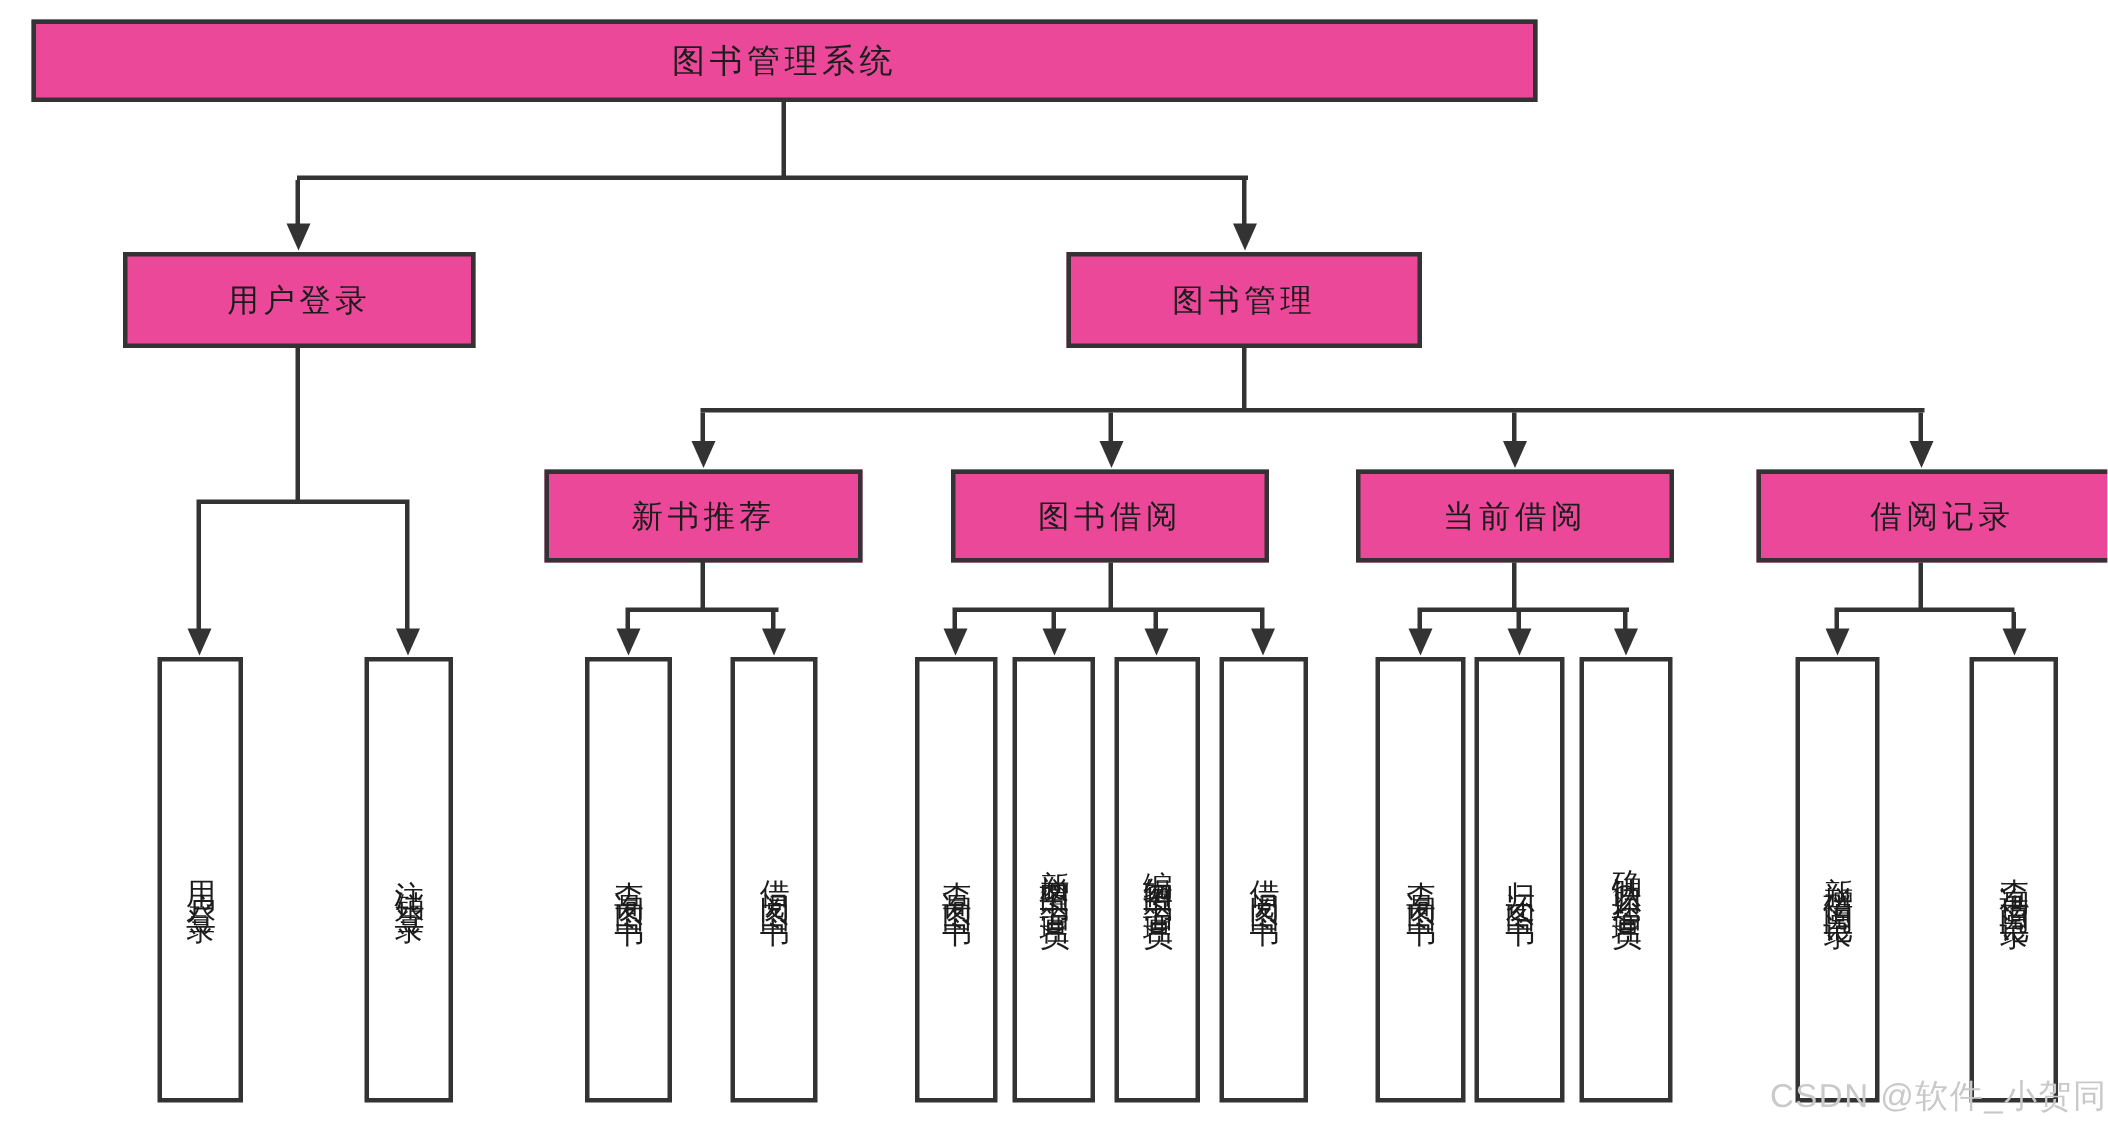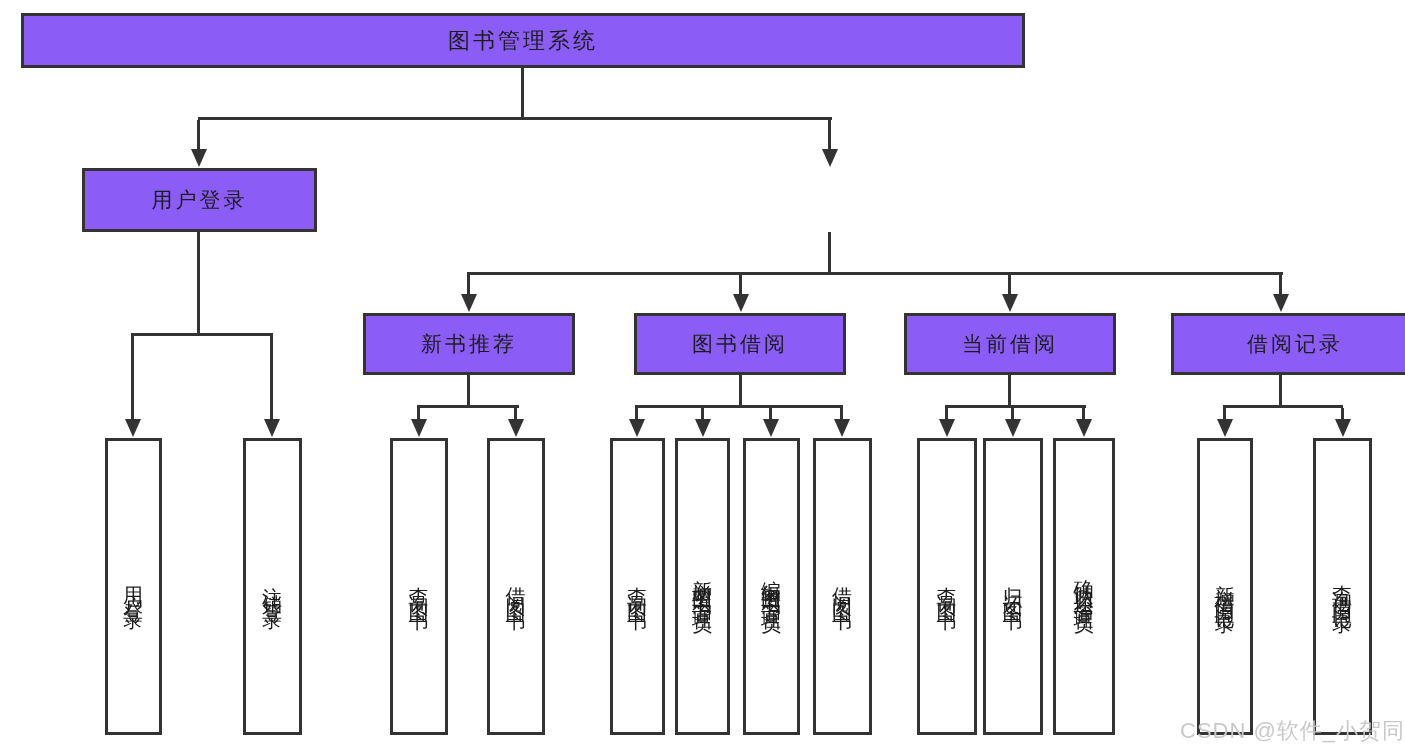--- a/index.html
+++ b/index.html
@@ -5,21 +5,21 @@
   html,body { margin:0; padding:0; background:#ffffff; }
   #canvas {
     position:relative;
     width:1405px; height:747px;
     background:#ffffff;
     overflow:hidden;
     font-family:"Liberation Sans","DejaVu Sans",sans-serif;
   }
   .box {
     position:absolute;
-    background:#8b5cf6;
+    background:#ec4899;
     border:3px solid #333333;
     box-sizing:border-box;
     display:flex; align-items:center; justify-content:center;
     color:#1c1c1c;
     font-size:21px;
     letter-spacing:3px;
     white-space:nowrap;
   }
   .leaf {
     position:absolute;
@@ -65,20 +65,23 @@
 
   <div class="vline" style="left:521px; top:68px;  height:50px;"></div>
   <div class="hline" style="left:198px; top:117px; width:634px;"></div>
   <div class="vline" style="left:197px; top:120px; height:30px;"></div>
   <div class="ahead" style="left:191px; top:149px;"></div>
   <div class="vline" style="left:828px; top:120px; height:30px;"></div>
   <div class="ahead" style="left:822px; top:149px;"></div>
 
   <div class="box" style="left:82px; top:168px; width:235px; height:64px;">
     <span>用户登录</span>
+  </div>
+  <div class="box" style="left:711px; top:168px; width:237px; height:64px;">
+    <span>图书管理</span>
   </div>
 
   <div class="vline" style="left:197px;  top:232px; height:103px;"></div>
   <div class="hline" style="left:131px;  top:333px; width:142px;"></div>
   <div class="vline" style="left:131px;  top:336px; height:84px;"></div>
   <div class="ahead" style="left:125px;  top:419px;"></div>
   <div class="vline" style="left:270px;  top:336px; height:84px;"></div>
   <div class="ahead" style="left:264px;  top:419px;"></div>
 
   <div class="vline" style="left:828px;  top:232px; height:41px;"></div>

